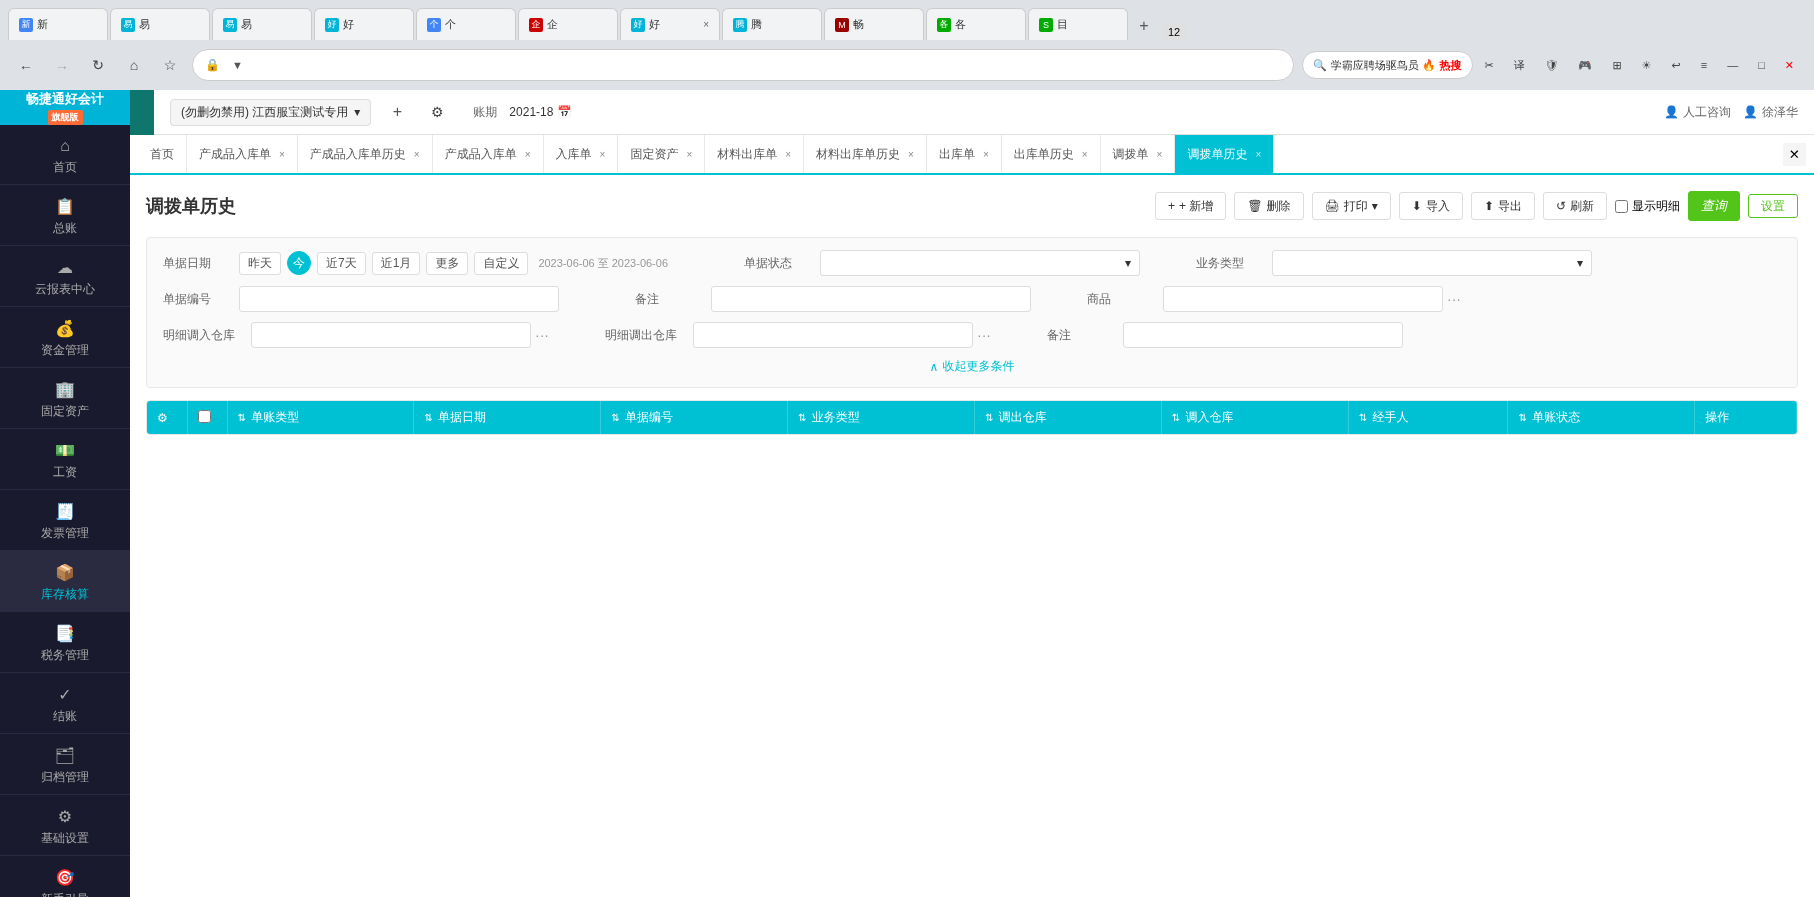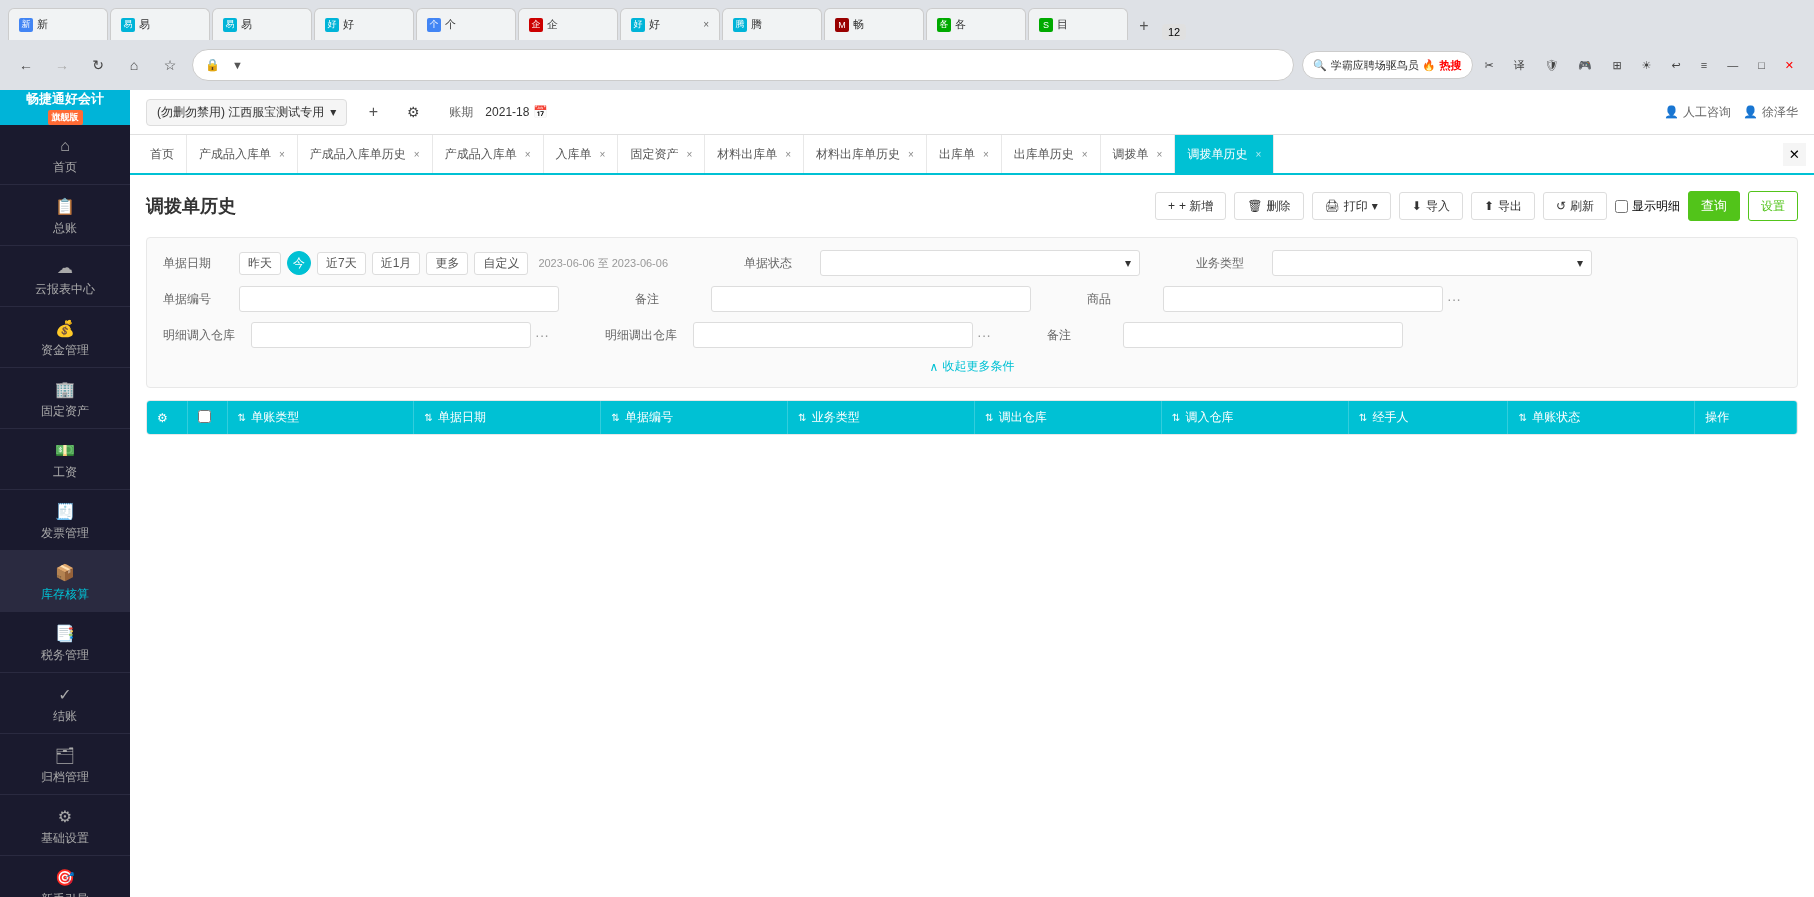--- a/index.html
+++ b/index.html
@@ -31,40 +31,40 @@
     .sidebar { width: 130px; background: #1a1a2e; display: flex; flex-direction: column; align-items: center; padding-top: 0; flex-shrink: 0; }
     .sidebar-logo { width: 130px; height: 60px; background: #00b4d8; display: flex; align-items: center; justify-content: center; flex-direction: column; color: white; font-size: 13px; font-weight: bold; }
     .sidebar-logo .sub { font-size: 9px; background: #ff6b35; padding: 1px 4px; border-radius: 2px; margin-top: 2px; }
     .sidebar-item { width: 100%; display: flex; flex-direction: column; align-items: center; padding: 12px 0 8px; cursor: pointer; color: #aaa; font-size: 12px; gap: 4px; border-bottom: 1px solid #2a2a40; }
     .sidebar-item .icon { font-size: 16px; }
 
     
     .main-content { flex: 1; display: flex; flex-direction: column; overflow: hidden; }
 
     
-    .app-header { background: #fff; height: 45px; display: flex; align-items: center; padding: 0 16px; border-bottom: 1px solid #e0e0e0; gap: 12px; }
+    .app-header { background: #fff; height: 45px; display: flex; align-items: center; padding: 0 16px; border-bottom: 1px solid #e0e0e0; gap: 12px; margin-left: 24px; }
     .company-selector { display: flex; align-items: center; gap: 6px; font-size: 12px; color: #333; cursor: pointer; background: #f5f5f5; padding: 4px 10px; border-radius: 4px; border: 1px solid #ddd; }
     .period-label { font-size: 12px; color: #666; margin-left: 10px; }
     .period-value { font-size: 12px; color: #333; display: flex; align-items: center; gap: 4px; }
     .header-right { margin-left: auto; display: flex; align-items: center; gap: 12px; font-size: 12px; color: #666; }
 
     
     .nav-tabs { background: #fff; height: 40px; display: flex; align-items: center; padding: 0 8px; border-bottom: 2px solid #00c1d4; overflow-x: auto; white-space: nowrap; }
     .nav-tab { height: 40px; padding: 0 12px; display: inline-flex; align-items: center; font-size: 12px; color: #555; cursor: pointer; border-right: 1px solid #e8e8e8; gap: 4px; }
     .nav-tab.active { background: #00c1d4; color: white; }
     .nav-tab .close-x { font-size: 10px; color: inherit; opacity: 0.7; margin-left: 4px; }
 
     
     .page-content { flex: 1; background: #fff; overflow-y: auto; padding: 16px; }
     .page-header { display: flex; align-items: center; justify-content: space-between; margin-bottom: 16px; }
     .page-title { font-size: 18px; font-weight: bold; color: #333; }
     .action-buttons { display: flex; align-items: center; gap: 8px; }
     .btn { height: 28px; padding: 0 12px; border: 1px solid #ddd; border-radius: 3px; font-size: 12px; cursor: pointer; display: flex; align-items: center; gap: 4px; background: #fff; color: #333; }
-    .btn-green { background: #52c41a; color: white; border-color: #52c41a; font-size: 13px; height: 30px; }
-    .btn-setting { background: #fff; border: 1px solid #52c41a; color: #52c41a; height: 30px; }
+    .btn-green { background: #52c41a; color: white; border-color: #52c41a; font-size: 13px; height: 30px; font-style: italic; }
+    .btn-setting { background: #fff; border: 1px solid #52c41a; color: #52c41a; height: 24px; }
     .btn-close { background: #f5f5f5; border: none; cursor: pointer; padding: 4px 6px; }
 
     
     .filter-section { border: 1px solid #e8e8e8; border-radius: 4px; padding: 12px 16px; margin-bottom: 12px; background: #fafafa; }
     .filter-row { display: flex; align-items: center; gap: 16px; margin-bottom: 10px; }
     .filter-row:last-child { margin-bottom: 0; }
     .filter-label { font-size: 12px; color: #666; min-width: 60px; }
     .date-options { display: flex; align-items: center; gap: 6px; }
     .date-btn { padding: 2px 8px; border: 1px solid #ddd; border-radius: 3px; font-size: 12px; cursor: pointer; color: #555; background: #fff; }
     .date-btn.active { background: #00c1d4; color: white; border-color: #00c1d4; border-radius: 50%; width: 24px; height: 24px; padding: 0; display: flex; align-items: center; justify-content: center; }

